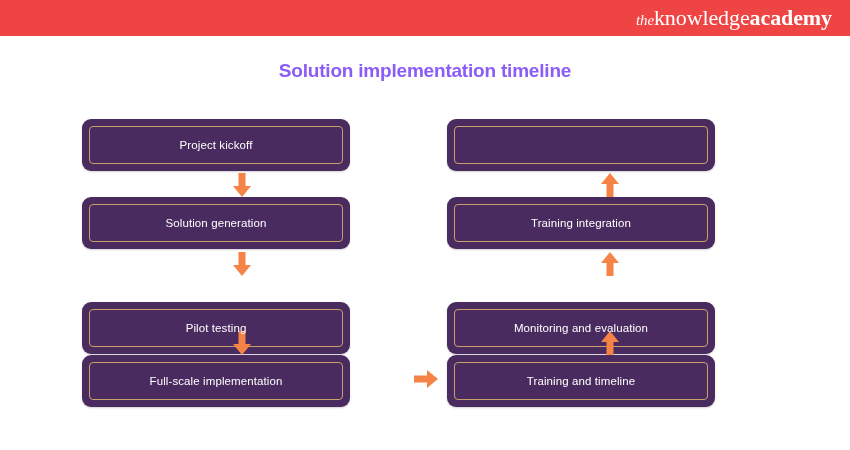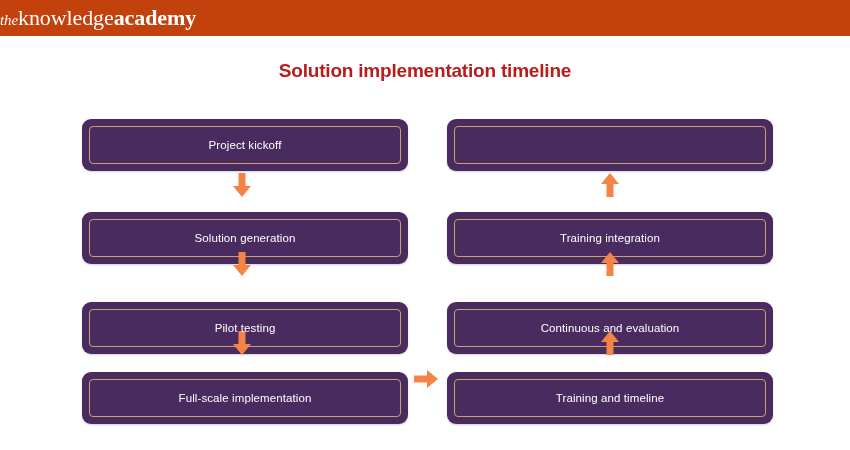--- a/index.html
+++ b/index.html
@@ -15,23 +15,24 @@
     background: #ffffff;
     position: relative;
   }
 
   
   .header {
     position: absolute;
     top: 0; left: 0;
     width: 850px;
     height: 36px;
-    background: #c2410c;
+    background: #ef4444;
     display: flex;
     align-items: center;
+    justify-content: flex-end;
   }
   .logo {
     font-family: "Liberation Serif", serif;
     color: #ffffff;
     padding-right: 18px;
     white-space: nowrap;
     letter-spacing: -0.1px;
   }
   .logo .the {
     font-style: italic;
@@ -48,36 +49,36 @@
 
   
   .page-title {
     position: absolute;
     top: 60px;
     left: 0;
     width: 850px;
     text-align: center;
     font-size: 19px;
     font-weight: bold;
-    color: #b91c1c;
+    color: #8b5cf6;
     letter-spacing: -0.2px;
   }
 
   
   .diagram {
     position: absolute;
     top: 0; left: 0;
     width: 850px;
     height: 450px;
   }
 
   
   .node {
     position: absolute;
-    width: 326px;
+    width: 268px;
     height: 52px;
     background: #4A2B60;
     border-radius: 9px;
     display: flex;
     align-items: center;
     justify-content: center;
     box-shadow: 0 1px 2px rgba(0,0,0,0.18);
   }
   .node .inner {
     position: absolute;
@@ -94,23 +95,23 @@
     font-weight: normal;
     letter-spacing: 0.1px;
     text-align: center;
     padding: 0 16px;
   }
 
   .col-left  { left: 82px; }
   .col-right { left: 447px; }
 
   .row-1 { top: 119px; }
-  .row-2 { top: 212px; }
+  .row-2 { top: 197px; }
   .row-3 { top: 277px; margin-top: 25px; }
-  .row-4 { top: 372px; }
+  .row-4 { top: 355px; }
 
   
   .arrow {
     position: absolute;
     width: 0; height: 0;
   }
   .arrow svg { display: block; }
 </style>
 </head>
 <body>
@@ -149,21 +150,21 @@
     <div class="inner"></div>
   </div>
 
   <div class="node col-right row-2">
     <div class="inner"></div>
     <div class="label">Training integration</div>
   </div>
 
   <div class="node col-right row-3">
     <div class="inner"></div>
-    <div class="label">Continuous and evaluation</div>
+    <div class="label">Monitoring and evaluation</div>
   </div>
 
   <div class="node col-right row-4">
     <div class="inner"></div>
     <div class="label">Training and timeline</div>
   </div>
 
   <div class="arrow" style="left:232px; top:173px;">
     <svg width="20" height="24" viewBox="0 0 20 24">
         <path d="M6.5 0 H13.5 V13 H19 L10 24 L1 13 H6.5 Z" fill="#F58345"></path>

